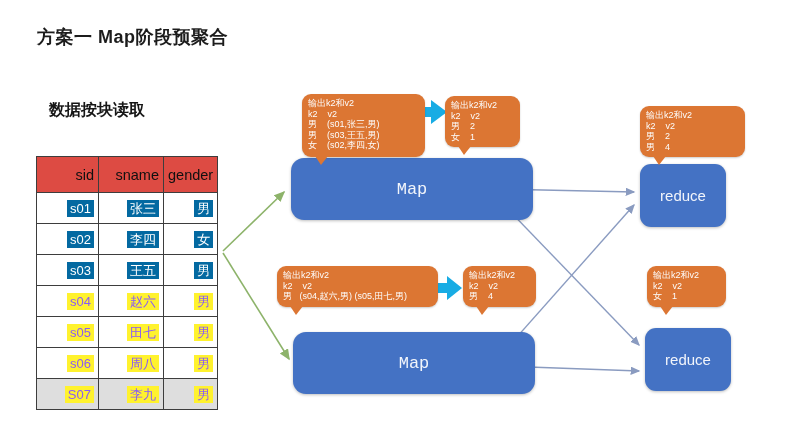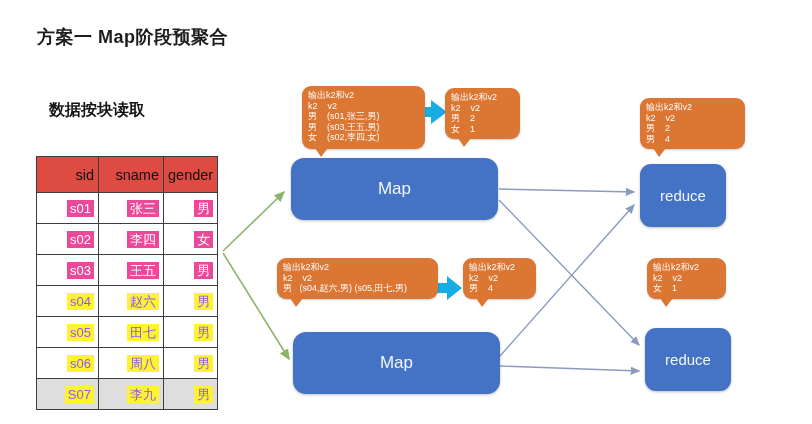--- a/index.html
+++ b/index.html
@@ -10,39 +10,40 @@
   .title{position:absolute;left:37px;top:25px;font-size:18px;font-weight:600;color:#1c1c1c;letter-spacing:.5px;}
   .note{position:absolute;left:49px;top:98px;font-size:16px;font-weight:600;color:#161616;line-height:23px;}
   
   table.src{position:absolute;left:36px;top:156px;border-collapse:collapse;table-layout:fixed;}
   table.src th,table.src td{border:1.6px solid #3d3d3d;text-align:right;padding:4px;background:#fff;}
   table.src th{height:27px;background:#dd4b43;color:#101010;font-size:14.5px;font-weight:400;}
   table.src td{height:22px;font-size:13px;}
   col.c1{width:62px}col.c2{width:65px}col.c3{width:54px}
   tr.row-gray td{background:#dedede;}
   .hl{display:inline-block;padding:0 3px;line-height:17px;}
-  .hl-red{background:#ec4899;color:#ffffff;}
+  .hl-red{background:#0369a1;color:#ffffff;}
   .hl-yellow{background:#fff22e;color:#8b5cf6;}
   
   .node{
     position:absolute;background:#4472c4;color:#f2f5fb;border-radius:13px;
     display:flex;align-items:center;justify-content:center;
     box-shadow:0 1px 3px rgba(0,0,0,.25);
   }
-  .node-map{width:207px;height:62px;font-size:17px;}
+  .node-map{width:242px;height:62px;font-size:17px;font-family:Liberation Mono, monospace;}
   .node-reduce{width:86px;height:63px;font-size:15px;border-radius:11px;}
   #map1{left:291px;top:158px;}
   #map2{left:293px;top:332px;}
   #reduce1{left:640px;top:164px;}
   #reduce2{left:645px;top:328px;}
   
   .callout{
     position:absolute;background:#dc7633;border-radius:9px;color:#fdfdfd;
     font-size:9px;line-height:10.5px;padding:4px 5px 5px 6px;white-space:pre;
     box-shadow:0 1px 2px rgba(0,0,0,.2);
+    margin-top:8px;
   }
   .callout:after{
     content:"";position:absolute;left:13px;bottom:-8px;width:0;height:0;
     border-left:6px solid transparent;border-right:7px solid transparent;
     border-top:9px solid #dc7633;
   }
   #c-map1-out{left:302px;top:86px;width:112px;min-height:54px;}
   #c-map1-agg{left:445px;top:88px;width:64px;}
   #c-reduce1-out{left:640px;top:98px;width:94px;}
   #c-map2-out{left:277px;top:258px;width:150px;}

